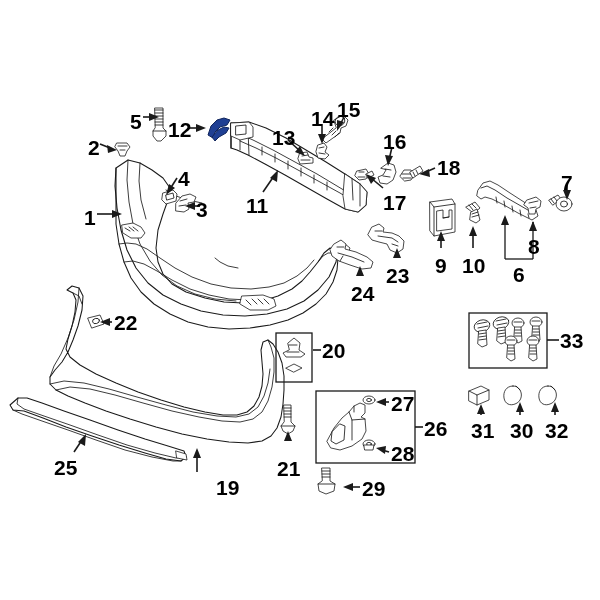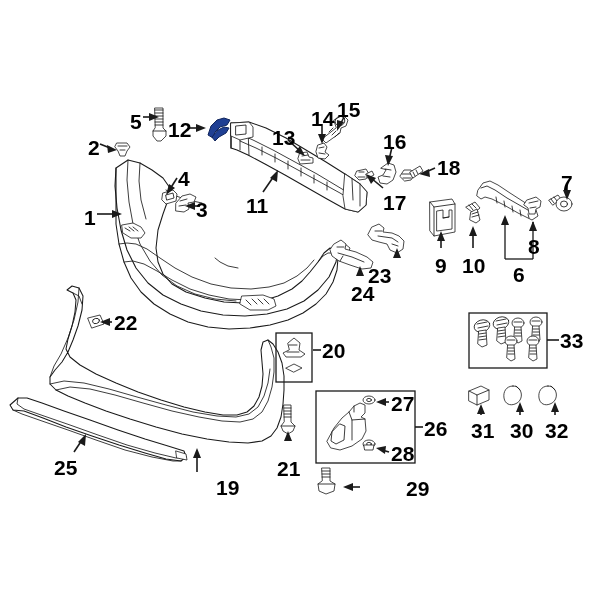--- a/index.html
+++ b/index.html
@@ -442,25 +442,25 @@
   <div class="num" style="left:272px; top:127px;">13</div>
   <div class="num" style="left:311px; top:108px;">14</div>
   <div class="num" style="left:337px; top:99px;">15</div>
   <div class="num" style="left:383px; top:131px;">16</div>
   <div class="num" style="left:383px; top:192px;">17</div>
   <div class="num" style="left:437px; top:157px;">18</div>
   <div class="num" style="left:186px; top:477px;margin-left:30px;">19</div>
   <div class="num" style="left:322px; top:340px;">20</div>
   <div class="num" style="left:277px; top:458px;">21</div>
   <div class="num" style="left:114px; top:312px;">22</div>
-  <div class="num" style="left:368px; top:265px;">23</div>
+  <div class="num" style="left:386px; top:265px;">23</div>
   <div class="num" style="left:351px; top:283px;">24</div>
   <div class="num" style="left:54px;  top:457px;">25</div>
   <div class="num" style="left:424px; top:418px;text-align:center;">26</div>
   <div class="num" style="left:391px; top:393px;">27</div>
   <div class="num" style="left:391px; top:443px;">28</div>
-  <div class="num" style="left:362px; top:478px;margin-left:44px;">29</div>
+  <div class="num" style="left:362px; top:478px;">29</div>
   <div class="num" style="left:510px; top:420px;">30</div>
   <div class="num" style="left:471px; top:420px;">31</div>
   <div class="num" style="left:545px; top:420px;">32</div>
   <div class="num" style="left:560px; top:330px;">33</div>
 
 </div>
 
 </body></html>

